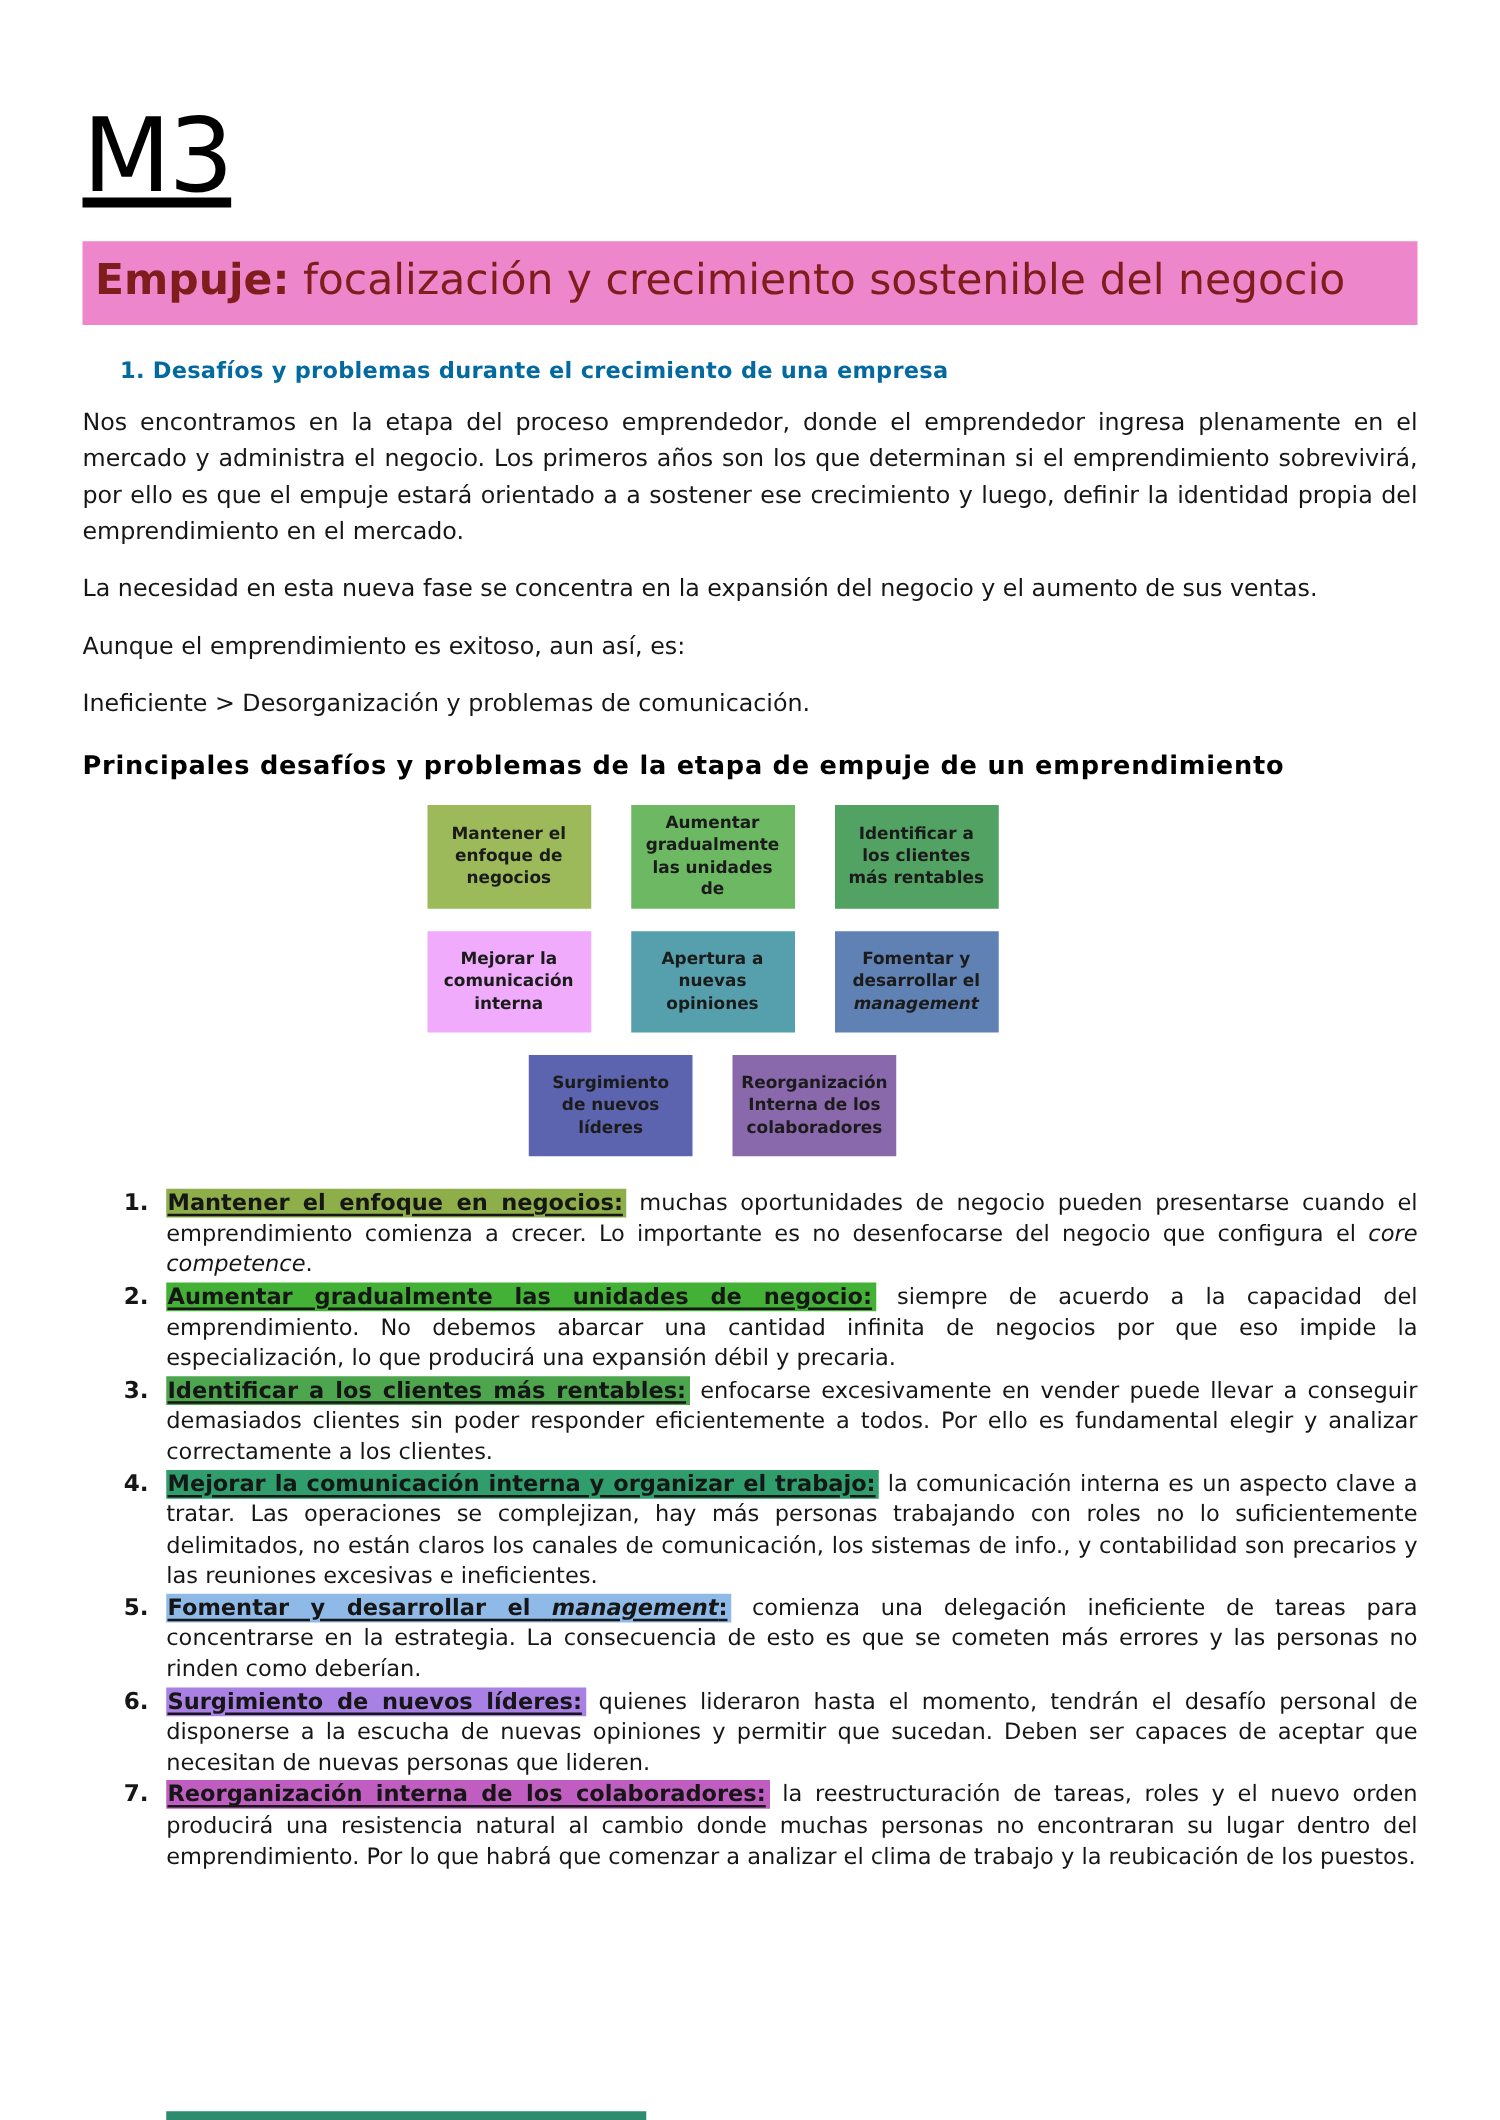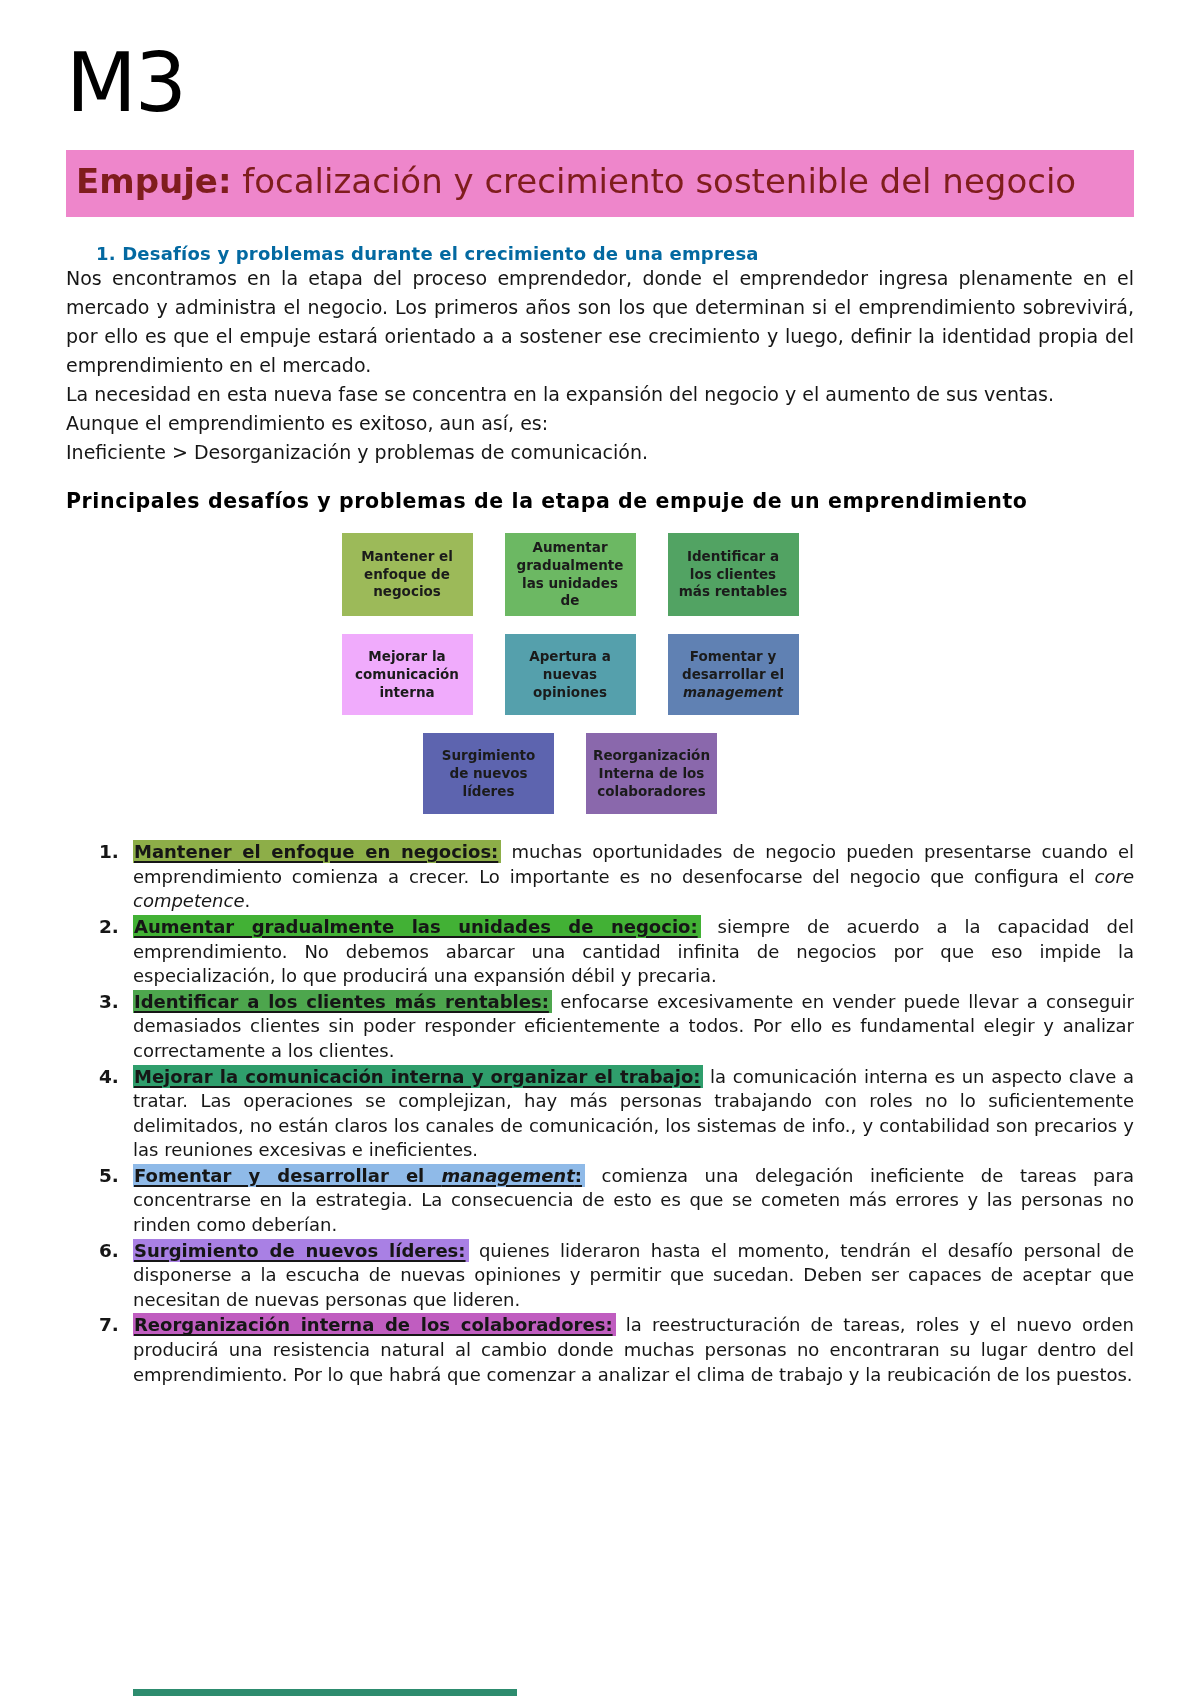--- a/index.html
+++ b/index.html
@@ -10,43 +10,45 @@
     color: #161616;
     overflow: hidden;
   }
   .page {
     position: relative;
     width: 1200px; height: 1696px;
     padding: 0 66px;
     box-sizing: border-box;
   }
   .module-title {
-    padding-top: 42px;
+    padding-top: 85px;
     font-size: 82px;
     line-height: 1.0;
     font-weight: 400;
     color: #000;
     letter-spacing: -2px;
+    text-decoration: underline;
   }
   .title-highlight {
     margin-top: 26px;
     padding: 8px 14px 12px 10px;
     font-size: 34px;
     line-height: 1.38;
     color: #7f1d1d;
   }
   .title-highlight .tbold { font-weight: 700; }
   .section-heading {
     margin: 26px 0 0 30px;
     font-size: 18px;
     font-weight: 700;
     color: #0369a1;
     letter-spacing: 0.2px;
   }
   .para {
+    margin-top: 17px;
     font-size: 19px;
     line-height: 29px;
     text-align: justify;
   }
   .para.single { text-align: left; }
   .diagram-heading {
     margin-top: 22px;
     font-size: 20.5px;
     font-weight: 700;
     letter-spacing: 0.6px;

